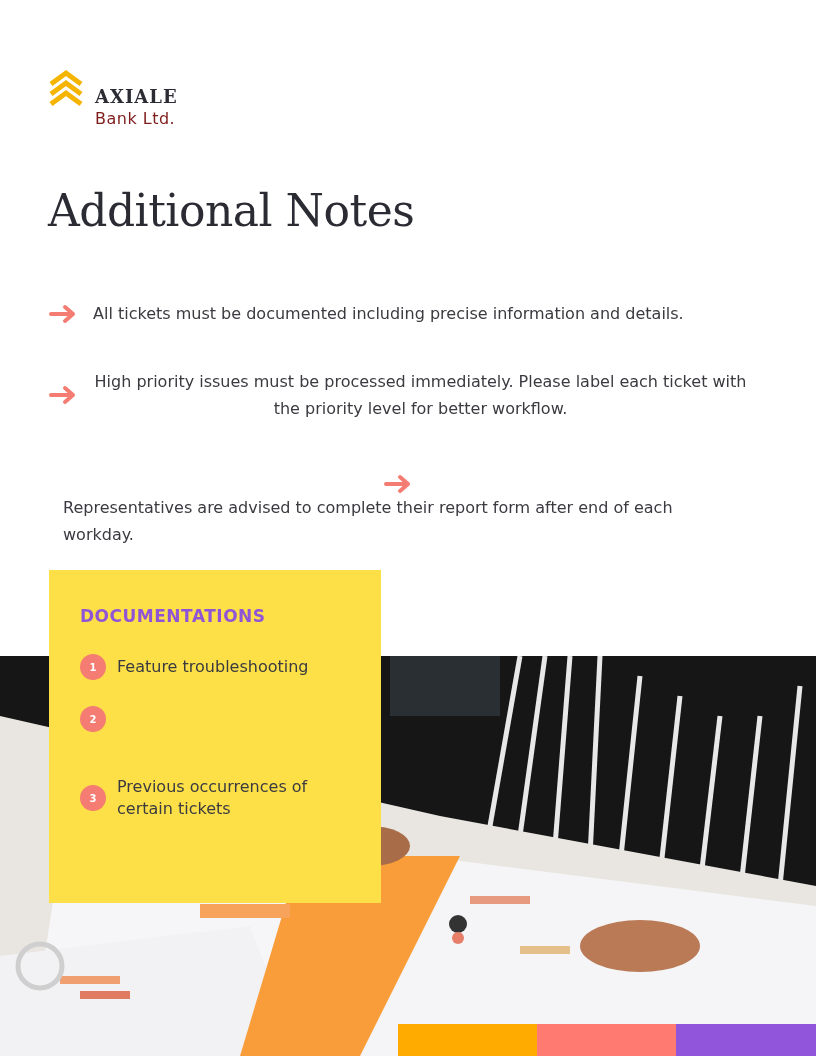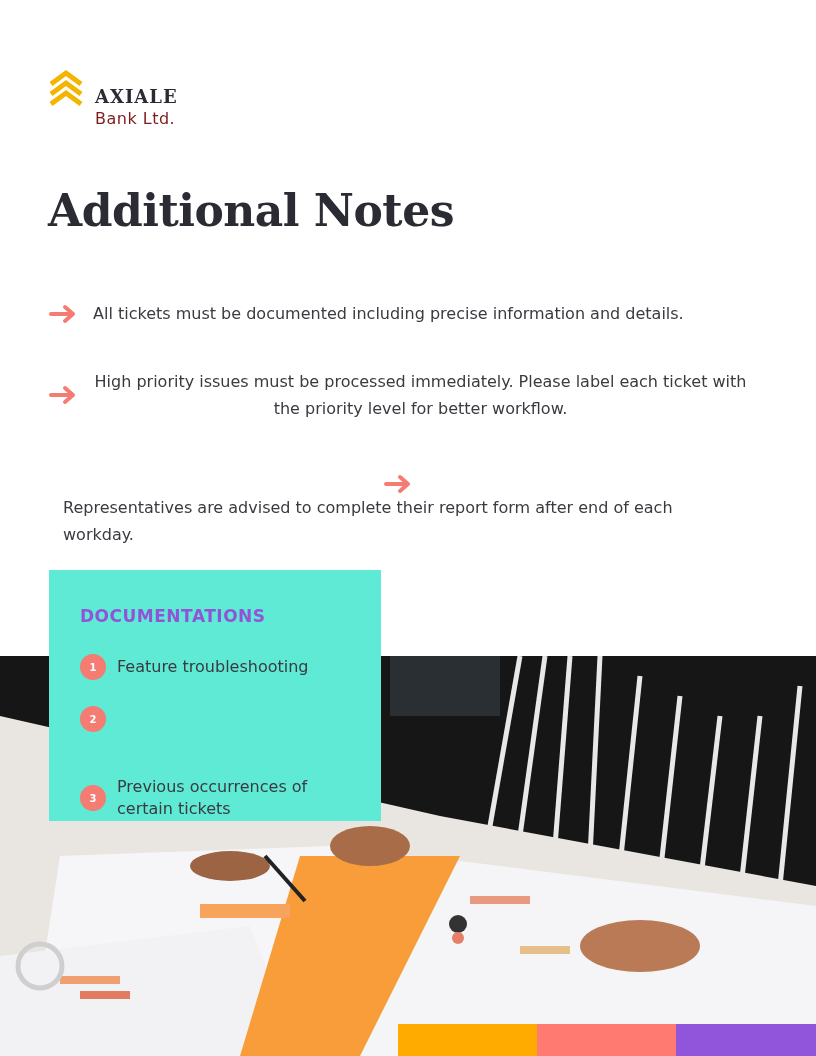--- a/index.html
+++ b/index.html
@@ -2,27 +2,27 @@
 <html><head>
 <meta charset="utf-8">
 <style>
   html, body { margin:0; padding:0; }
   body { width:816px; height:1056px; position:relative; overflow:hidden; background:#ffffff; font-family:"Liberation Sans", sans-serif; color:#2b2b33; }
   .logo { position:absolute; left:48px; top:46px; display:flex; align-items:center; }
   .logo-mark { width:36px; height:42px; }
   .logo-text { margin-left:11px; line-height:1.25; }
   .logo-name { font-family:"DejaVu Serif", serif; font-weight:bold; font-size:18px; letter-spacing:1px; color:#2b2b33;margin-top:40px; }
   .logo-sub { font-family:"DejaVu Sans", sans-serif; font-size:16px; color:#7f1d1d; letter-spacing:0.5px; }
-  .title { position:absolute; left:48px; top:185px; margin:0; font-family:"DejaVu Serif", serif; font-weight:bold; font-size:44px; color:#2b2b33; letter-spacing:-0.5px; }
+  .title { position:absolute; left:48px; top:185px; margin:0; font-family:"DejaVu Serif", serif; font-weight:normal; font-size:44px; color:#2b2b33; letter-spacing:-0.5px; }
   .notes { position:absolute; left:48px; top:300px; width:700px; }
   .note { display:flex; align-items:center; position:absolute; left:0; width:700px; }
   .note .arrow { width:30px; height:20px; flex:none; }
   .note .txt { margin-left:15px; font-family:"DejaVu Sans", sans-serif; font-size:16px; line-height:27px; color:#3a3a40; }
   .photo { position:absolute; left:0; top:656px; width:816px; height:400px; overflow:hidden; background:#1b1b1b; }
-  .doc-card { position:absolute; left:49px; top:570px; width:332px; height:251px; background:#5eead4; }
+  .doc-card { position:absolute; left:49px; top:570px; width:332px; height:333px; background:#fde047; }
   .doc-title { position:absolute; left:31px; top:36px; font-family:"DejaVu Sans", sans-serif; font-weight:bold; font-size:17px; color:#9055d6; letter-spacing:0.5px; }
   .doc-item { position:absolute; left:31px; display:flex; align-items:center; }
   .num { width:26px; height:26px; border-radius:50%; background:#f47c72; color:#fff; font-size:10px; font-weight:bold; display:flex; align-items:center; justify-content:center; flex:none; font-family:"DejaVu Sans", sans-serif; }
   .doc-text { margin-left:11px; font-family:"DejaVu Sans", sans-serif; font-size:16px; line-height:22px; color:#3a3a40; width:230px; }
   .bar { position:absolute; top:1024px; height:32px; }
 </style>
 </head>
 <body>
 
 <div class="logo">

